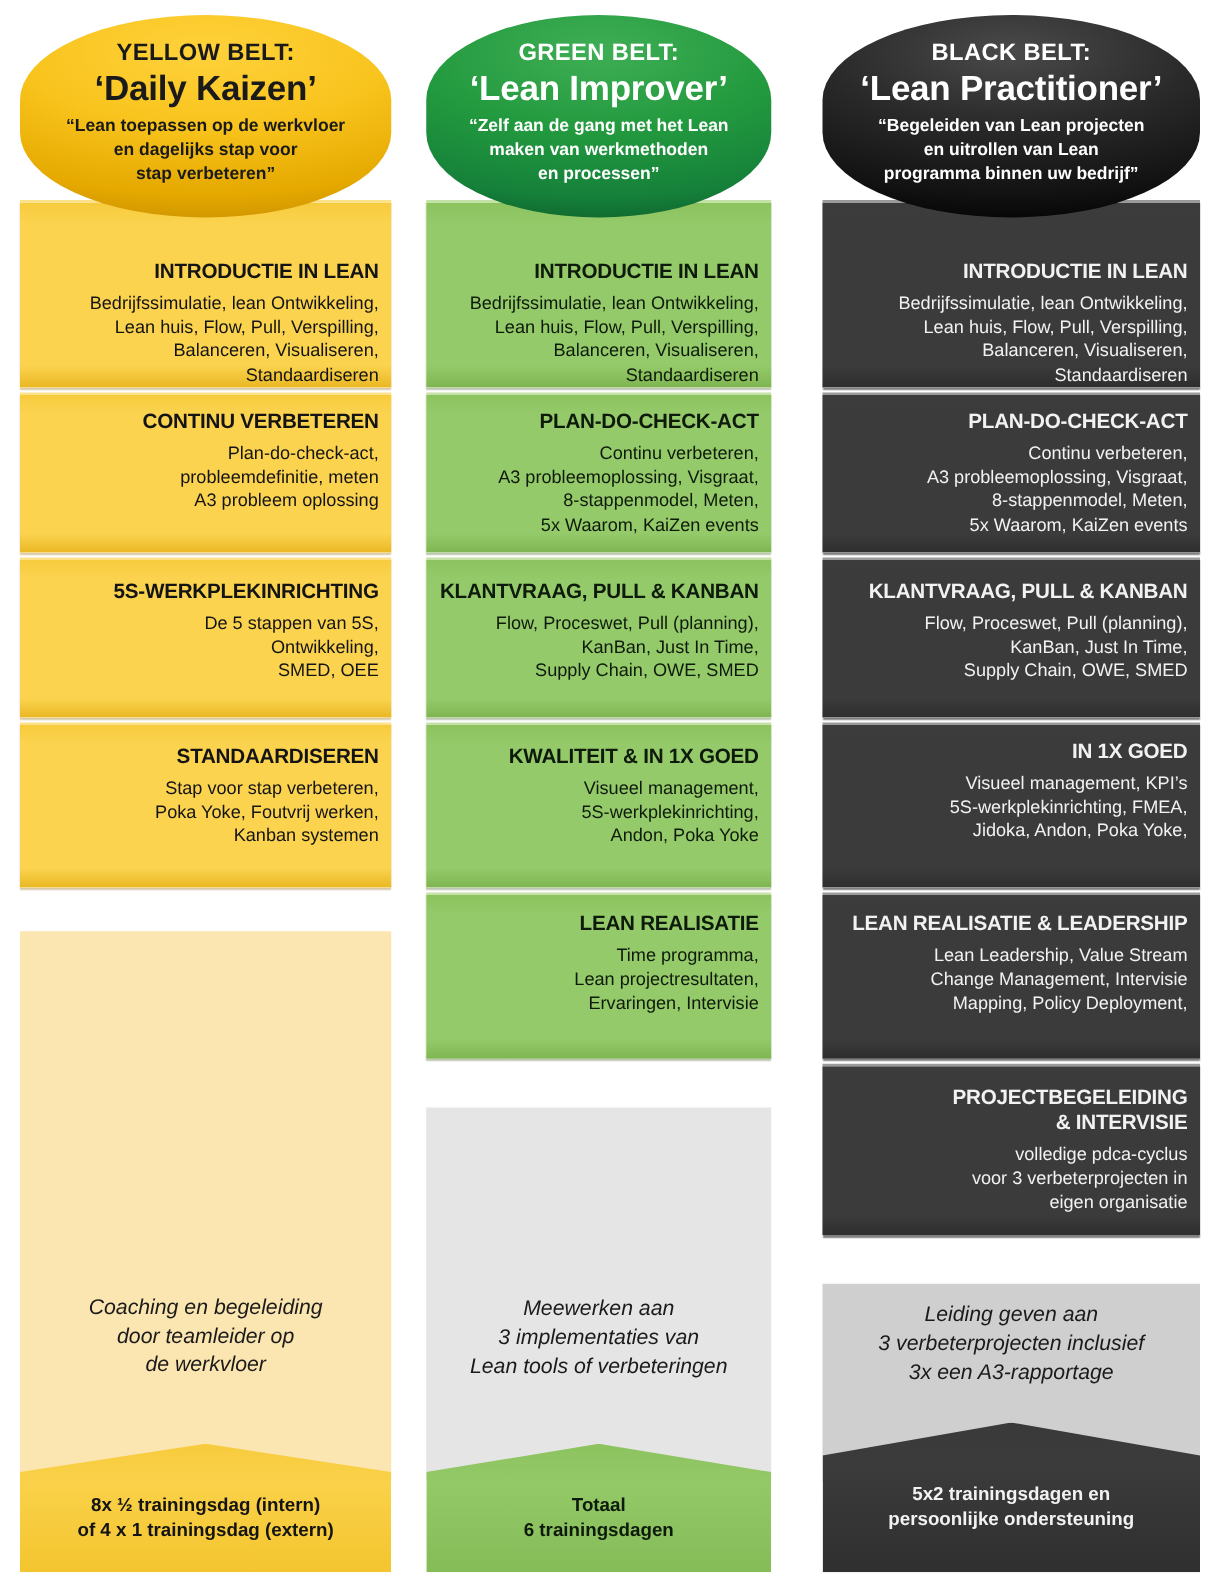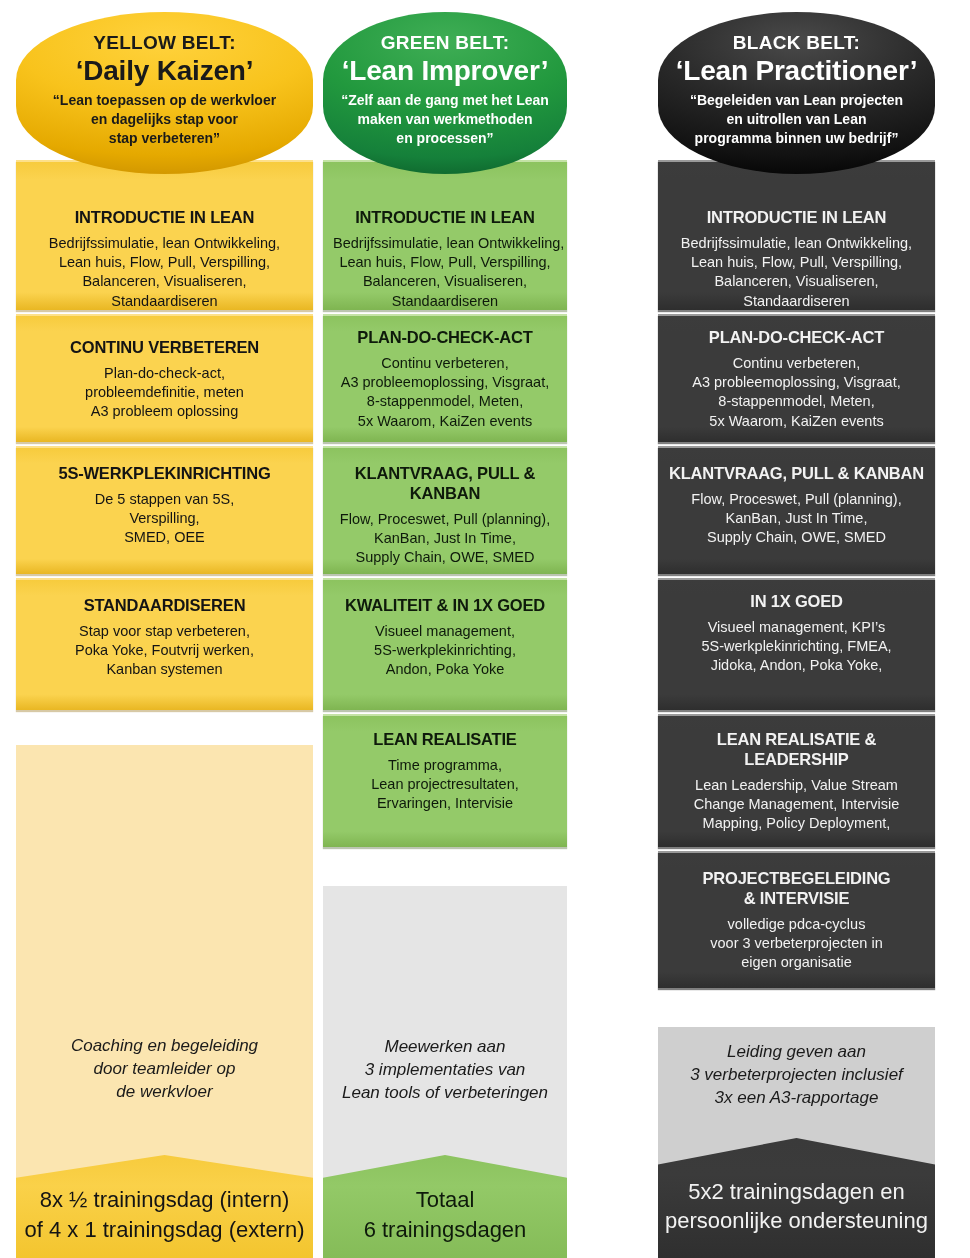--- a/index.html
+++ b/index.html
@@ -7,22 +7,22 @@
   html, body {
     width: 970px; height: 1258px;
     background: #ffffff;
     font-family: "Liberation Sans", sans-serif;
     overflow: hidden;
   }
   #canvas { position: relative; width: 970px; height: 1258px; }
 
   .column { position: absolute; top: 0; height: 1258px; }
   .col-yellow { left: 16px;  width: 297px; }
-  .col-green  { left: 323px; width: 244px; }
-  .col-black  { left: 658px; width: 277px; }
+  .col-green  { left: 341px; width: 276px; }
+  .col-black  { left: 658px; width: 302px; }
 
   
   .pill {
     position: absolute; top: 12px; left: 0; width: 100%;
     height: 162px;
     border-radius: 50% / 42%;
     display: flex; flex-direction: column;
     align-items: center; justify-content: center;
     padding: 0 14px 6px;
     text-align: center;
@@ -54,21 +54,21 @@
   .pill-tagline {
     font-size: 14px; font-weight: bold; line-height: 1.35;
   }
 
   
   .stack { position: absolute; top: 160px; left: 0; width: 100%; }
 
   .block {
     position: relative;
     padding: 10px 10px 12px;
-    text-align: center;
+    text-align: right;
     margin-bottom: 4px;
   }
   .block-title {
     font-size: 16.5px; font-weight: bold; letter-spacing: -.2px;
     line-height: 1.2; margin-bottom: 6px;
   }
   .block-body { font-size: 14.5px; line-height: 1.33; }
   .block-body div { white-space: nowrap; }
 
   .blk-yellow {
@@ -118,21 +118,21 @@
     color: #141414;
   }
   .banner-green {
     background: linear-gradient(to bottom, #8cc35f 0%, #93c967 30%, #85bc58 100%);
     color: #0e1a0b;
   }
   .banner-black {
     background: linear-gradient(to bottom, #3a3a3a 0%, #3b3b3b 30%, #2f2f2f 100%);
     color: #f2f2f2;
   }
-  .banner-text { font-size: 22px; line-height: 1.32; }
+  .banner-text { font-size: 15px; line-height: 1.32; font-weight: bold; }
   .banner-text div { white-space: nowrap; }
 </style>
 </head>
 <body>
 
 <div id="canvas">
 
   <div class="column col-yellow">
     <div class="pill pill-yellow">
       <div class="pill-belt">YELLOW BELT:</div>
@@ -148,34 +148,34 @@
       <div class="block blk-yellow" style="padding-top:46px;height:150px">
         <div class="block-title">INTRODUCTIE IN LEAN</div>
         <div class="block-body">
           <div>Bedrijfssimulatie, lean Ontwikkeling,</div>
           <div>Lean huis, Flow, Pull, Verspilling,</div>
           <div>Balanceren, Visualiseren,</div>
           <div>Standaardiseren</div>
         </div>
       </div>
 
-      <div class="block blk-yellow" style="height:128px;padding-top:22px">
+      <div class="block blk-yellow" style="height:128px;padding-top:12px">
         <div class="block-title">CONTINU VERBETEREN</div>
         <div class="block-body">
           <div>Plan-do-check-act,</div>
           <div>probleemdefinitie, meten</div>
           <div>A3 probleem oplossing</div>
         </div>
       </div>
 
       <div class="block blk-yellow" style="height:128px;padding-top:16px">
         <div class="block-title">5S-WERKPLEKINRICHTING</div>
         <div class="block-body">
           <div>De 5 stappen van 5S,</div>
-          <div>Verspilling,</div>
+          <div>Ontwikkeling,</div>
           <div>SMED, OEE</div>
         </div>
       </div>
 
       <div class="block blk-yellow" style="height:132px;padding-top:16px">
         <div class="block-title">STANDAARDISEREN</div>
         <div class="block-body">
           <div>Stap voor stap verbeteren,</div>
           <div>Poka Yoke, Foutvrij werken,</div>
           <div>Kanban systemen</div>

